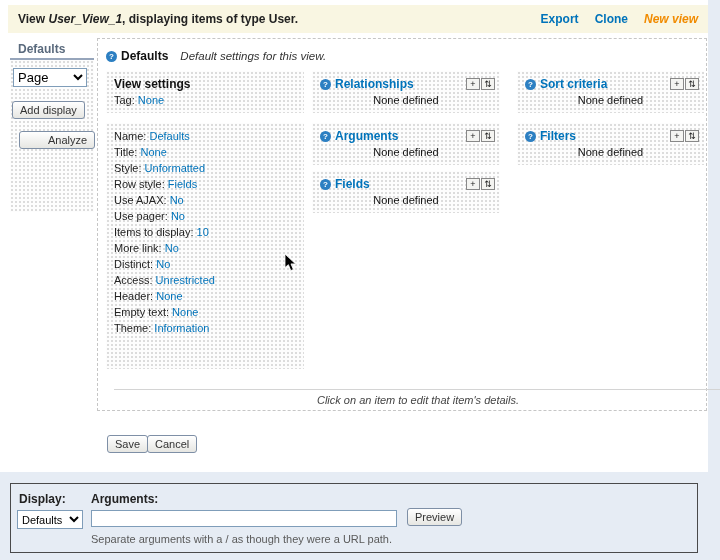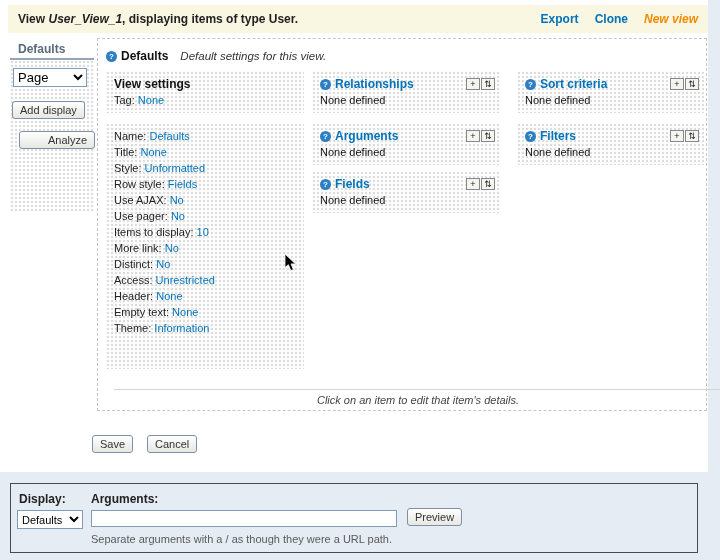--- a/index.html
+++ b/index.html
@@ -42,21 +42,21 @@
 
   .box { position:absolute; padding:5px 8px; }
   .box-title { font-size:12px; font-weight:bold; color:#111; line-height:16px; }
   .box-title-link { font-size:12px; font-weight:bold; color:#0073ba; text-decoration:none; line-height:16px; cursor:pointer; margin-left:4px; }
   .row { line-height:16px; white-space:nowrap; }
   .lbl { color:#222; }
   .vlink { color:#0073ba; text-decoration:none; cursor:pointer; }
   .mini-btns { position:absolute; right:5px; top:6px; }
   .mini-btn { display:inline-block; width:14px; height:12px; border:1px solid #888; background:#f4f4f1;
               font-size:9px; line-height:10px; text-align:center; color:#222; cursor:pointer; margin-left:1px; }
-  .empty-text { line-height:16px; color:#111; }
+  .empty-text { line-height:16px; color:#111;text-align:center; }
 
   .panel-foot { position:absolute; left:16px; top:350px; width:100%; height:22px; border-top:1px solid #d4d4d4;
                 text-align:center; line-height:21px; font-style:italic; color:#444; }
 
   .action-btn { position:absolute; top:435px; }
 
   
   .preview-panel { position:absolute; left:10px; top:483px; width:688px; height:70px; border:1px solid #4a4a4a; }
   .pp-label { position:absolute; font-size:12px; font-weight:bold; color:#222; }
   .pp-select { position:absolute; left:6px; top:26px; width:66px; height:19px; font-family:"Liberation Sans",sans-serif; font-size:11px; border:1px solid #7f9db9; background:#fff; }
@@ -159,21 +159,21 @@
       <div>
         <span class="help-icon">?</span><a class="box-title-link">Filters</a>
         <span class="mini-btns"><span class="mini-btn">+</span><span class="mini-btn">⇅</span></span>
       </div>
       <div class="empty-text">None defined</div>
     </div>
 
     <div class="panel-foot">Click on an item to edit that item's details.</div>
   </div>
 
-  <button class="btn action-btn" style="left:92px;">Save</button>
+  <button class="btn action-btn" style="left:107px;">Save</button>
   <button class="btn action-btn" style="left:147px;">Cancel</button>
 
   <div class="preview-panel">
     <div class="pp-label" style="left:8px; top:8px;">Display:</div>
     <div class="pp-label" style="left:80px; top:8px;">Arguments:</div>
     <select class="pp-select">
       <option>Defaults</option>
     </select>
     <input class="pp-input" type="text" value="" style="">
     <button class="btn pp-preview">Preview</button>

